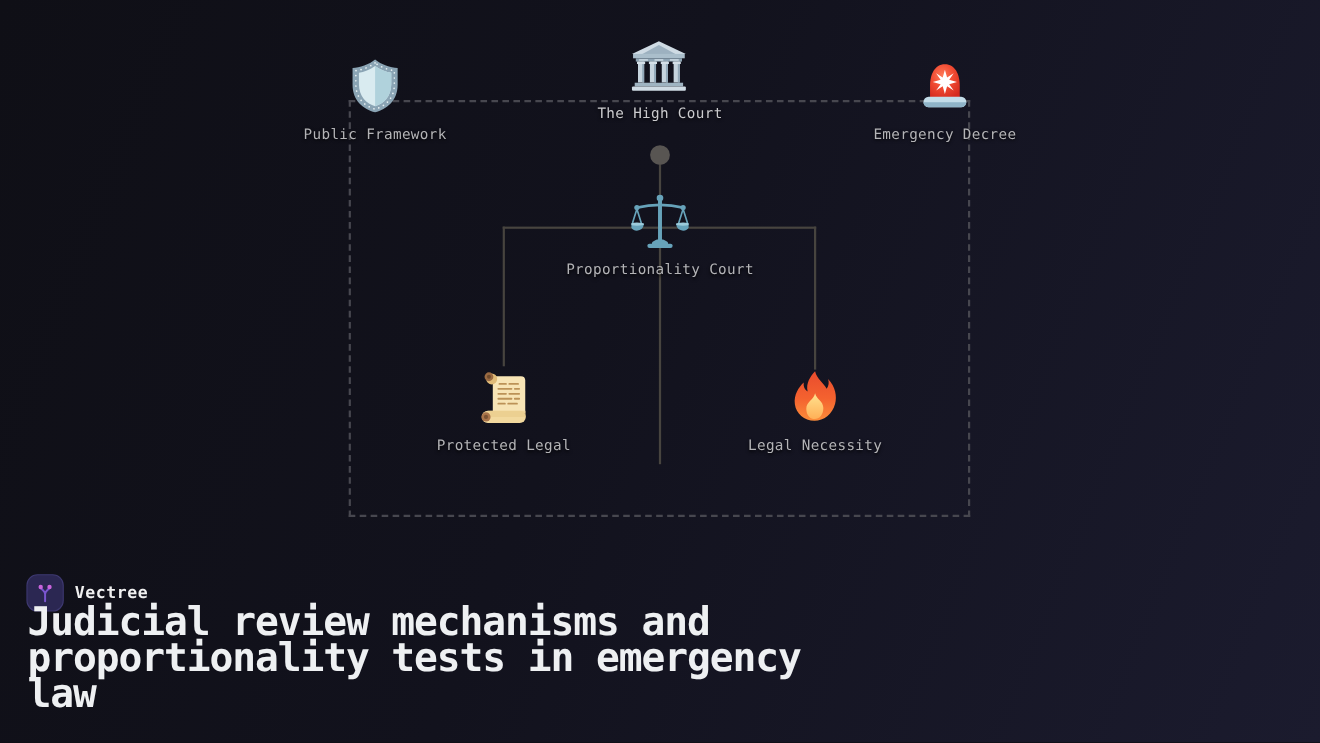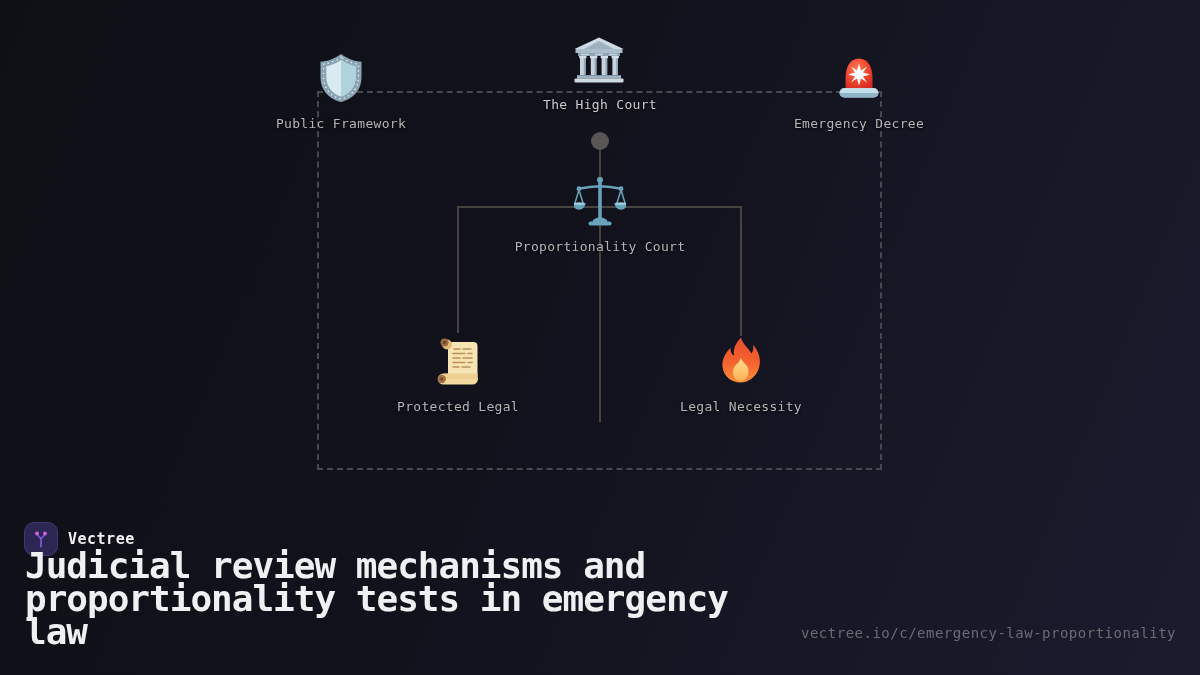--- a/index.html
+++ b/index.html
@@ -189,15 +189,14 @@
         <path d="M11 18.5 L11 12 M11 12 C11 9.2 8.6 8.6 7.2 6.6 M11 12 C11 9.2 13.4 8.6 14.8 6.6" stroke="#7a55cf" stroke-width="1.8" stroke-linecap="round" fill="none"></path>
         <circle cx="7" cy="5.6" r="2" fill="#c964dd"></circle>
         <circle cx="15" cy="5.6" r="2" fill="#c964dd"></circle>
       </svg>
     </div>
     <div class="brand-name">Vectree</div>
   </div>
 
   <h1 class="card-title">Judicial review mechanisms and proportionality tests in emergency law</h1>
 
-  <div class="card-url">vectree.io/c/emergency-law-proportionality</div>
 
 </div>
 
 </body></html>

